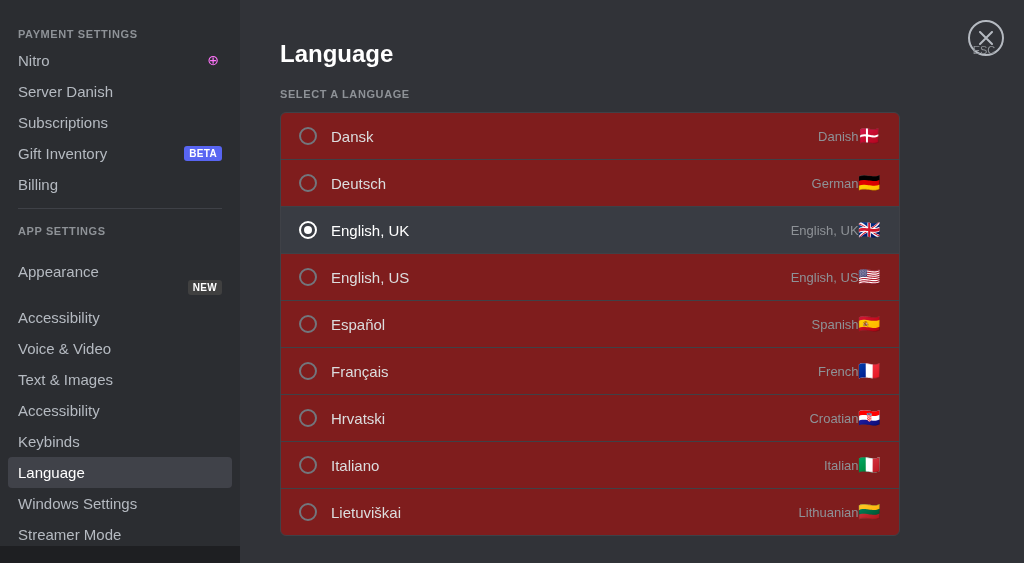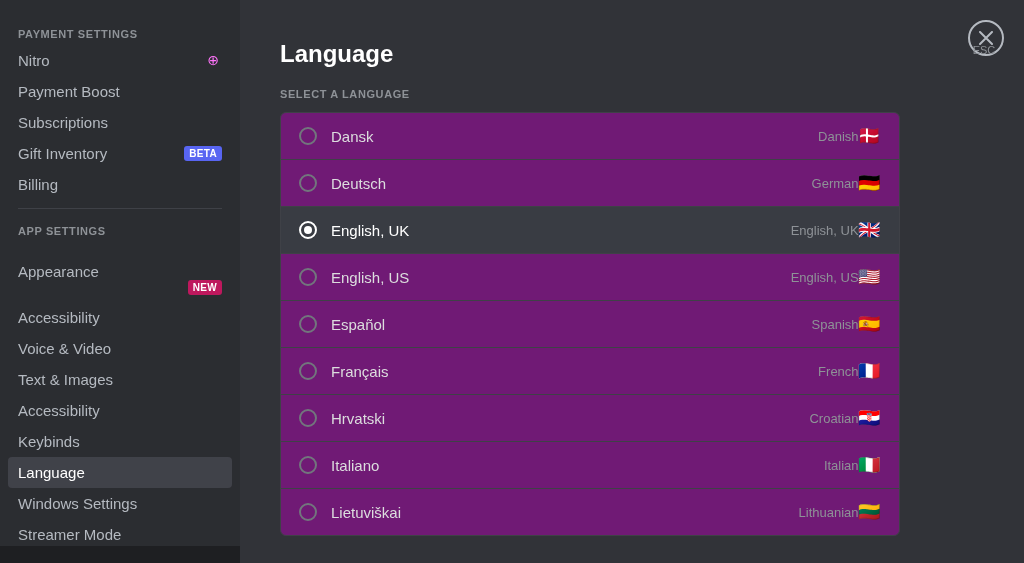--- a/index.html
+++ b/index.html
@@ -71,21 +71,21 @@
       padding: 2px 5px;
       border-radius: 3px;
       text-transform: uppercase;
       letter-spacing: 0.3px;
     }
     .badge-beta {
       background: #5865f2;
       color: #fff;
     }
     .badge-new {
-      background: #be185d;
+      background: #404040;
       color: #fff;
       margin-top: 32px;
     }
 
     .nitro-icon {
       width: 18px;
       height: 18px;
       display: flex;
       align-items: center;
       justify-content: center;
@@ -148,21 +148,21 @@
       text-transform: uppercase;
       letter-spacing: 0.6px;
       margin-bottom: 12px;
     }
 
     
     .language-list {
       border: 1px solid #3f4147;
       border-radius: 6px;
       overflow: hidden;
-      background: #701a75;
+      background: #7f1d1d;
       max-width: 620px;
     }
 
     .language-item {
       display: flex;
       align-items: center;
       justify-content: space-between;
       padding: 14px 18px;
       border-bottom: 1px solid #3f4147;
       cursor: pointer;
@@ -224,21 +224,21 @@
 <nav class="sidebar">
   <div class="sidebar-section-label">Payment Settings</div>
 
   <div class="sidebar-item">
     <span class="sidebar-item-left">
       <span>Nitro</span>
     </span>
     <span class="nitro-icon">⊕</span>
   </div>
   <div class="sidebar-item">
-    <span>Payment Boost</span>
+    <span>Server Danish</span>
   </div>
   <div class="sidebar-item">
     <span>Subscriptions</span>
   </div>
   <div class="sidebar-item">
     <span class="sidebar-item-left">
       <span>Gift Inventory</span>
     </span>
     <span class="badge badge-beta">BETA</span>
   </div>

